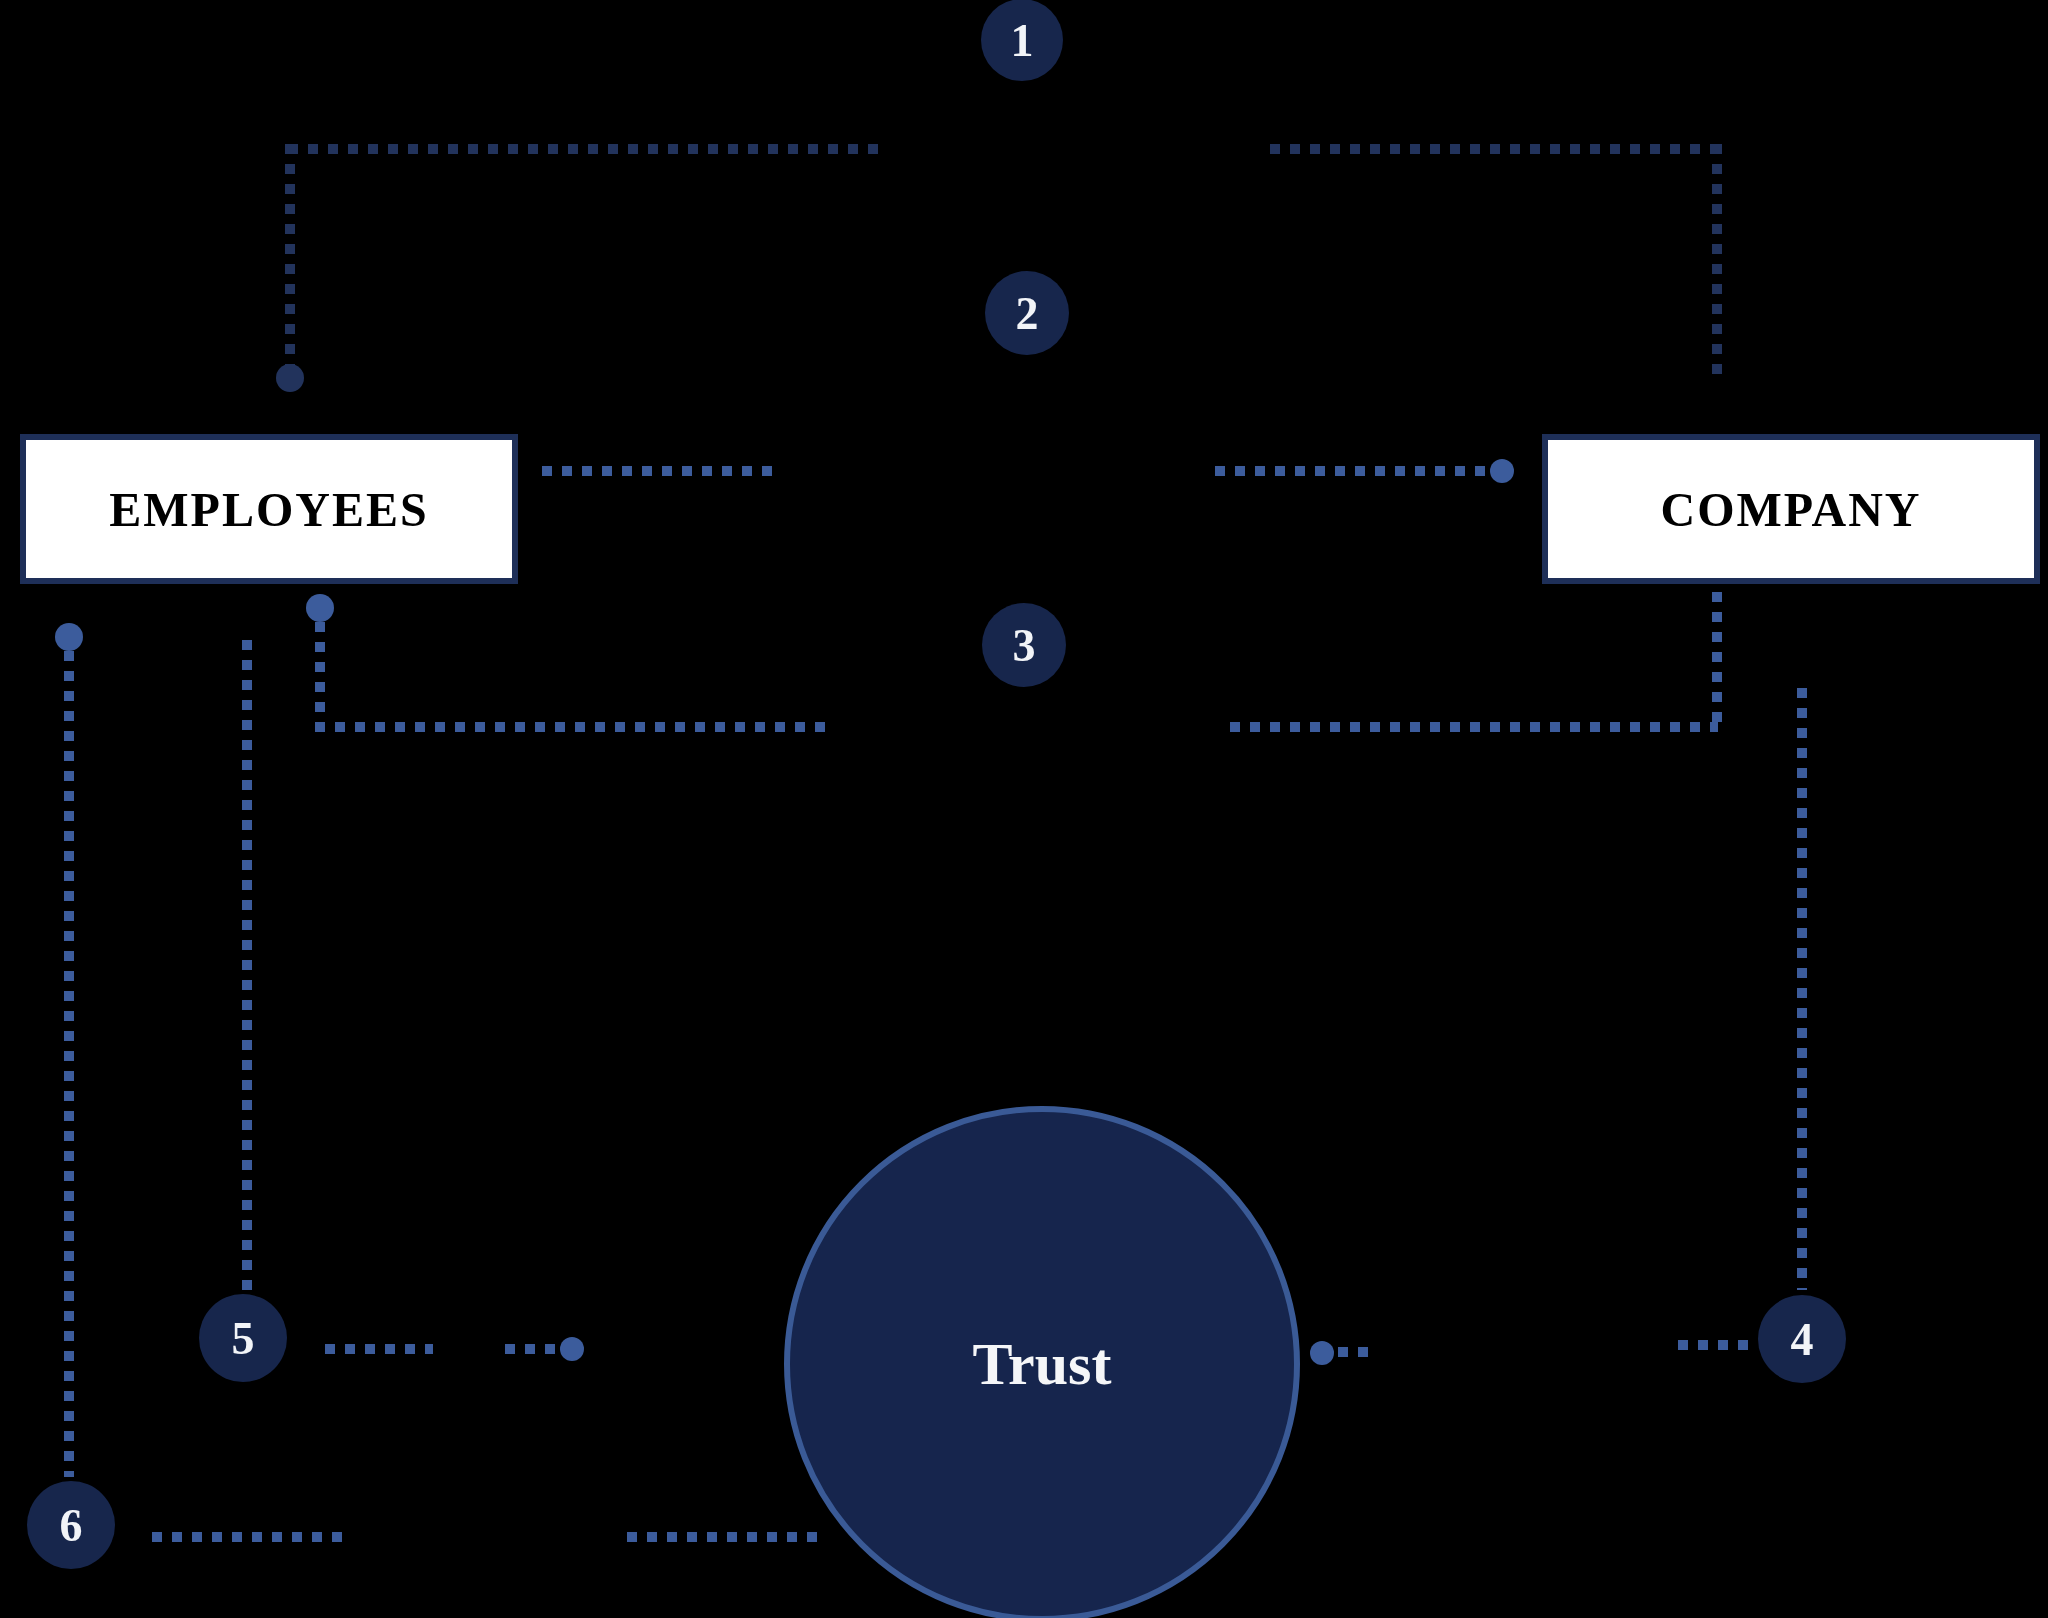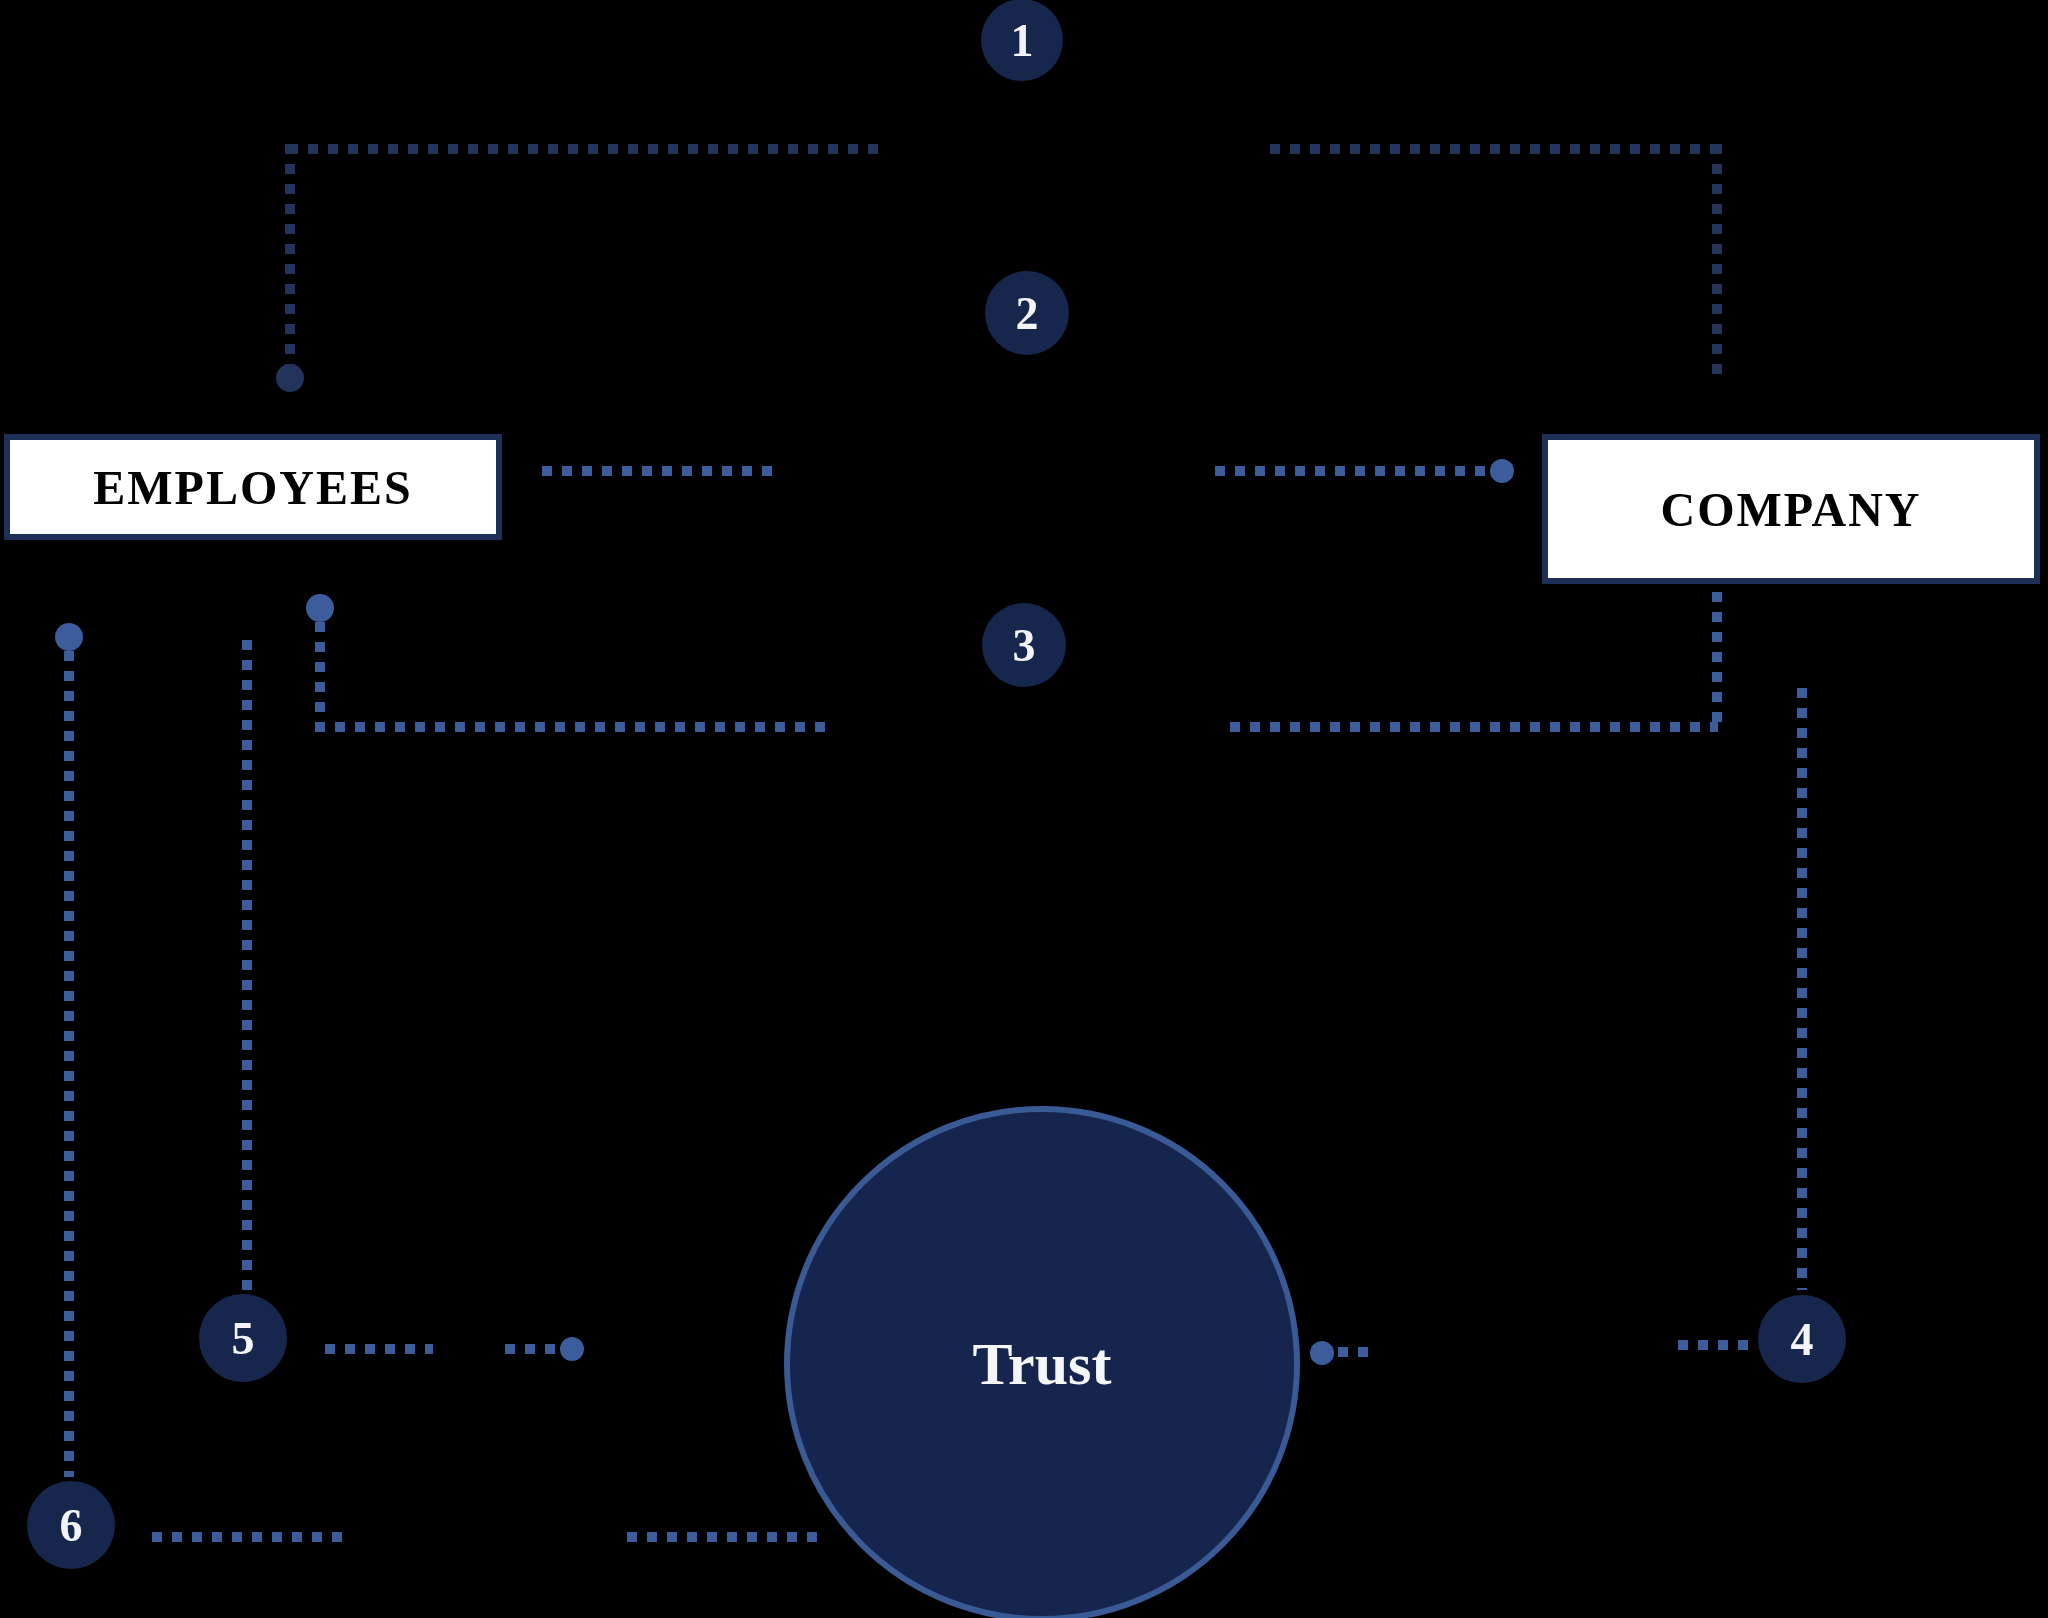--- a/index.html
+++ b/index.html
@@ -72,21 +72,21 @@
   <div class="hline light" style="left:325px;top:1344px;width:108px;"></div>
   <div class="hline light" style="left:505px;top:1344px;width:54px;"></div>
   <div class="ball light" style="left:560px;top:1337px;width:24px;height:24px;"></div>
   <div class="ball light" style="left:1310px;top:1341px;width:24px;height:24px;"></div>
   <div class="hline light" style="left:1338px;top:1347px;width:38px;"></div>
   <div class="hline light" style="left:1678px;top:1340px;width:74px;"></div>
 
   <div class="hline light" style="left:152px;top:1532px;width:192px;"></div>
   <div class="hline light" style="left:627px;top:1532px;width:192px;"></div>
 
-  <div class="node-box" style="left:4px;top:434px;width:498px;height:106px;">
+  <div class="node-box" style="left:20px;top:434px;width:498px;height:150px;">
     <span>EMPLOYEES</span>
   </div>
 
   <div class="node-box" style="left:1542px;top:434px;width:498px;height:150px;">
     <span>COMPANY</span>
   </div>
 
   <div class="trust" style="left:784px;top:1106px;width:516px;height:516px;">
     <span>Trust</span>
   </div>

